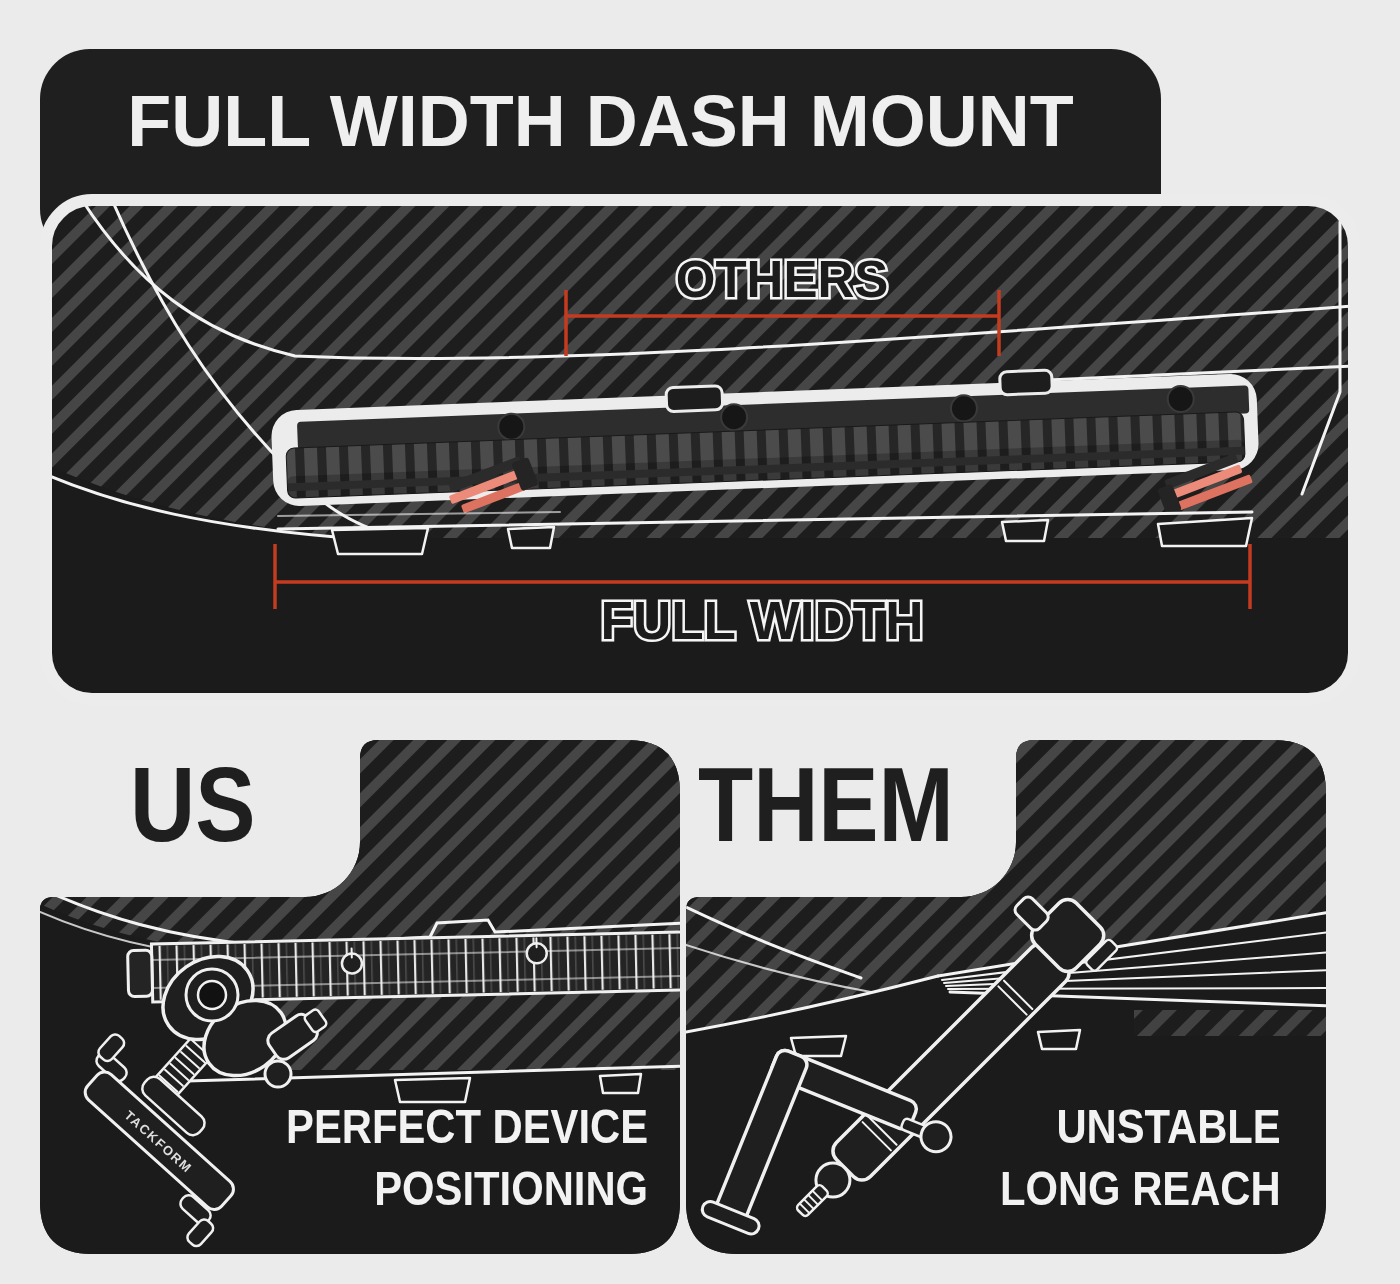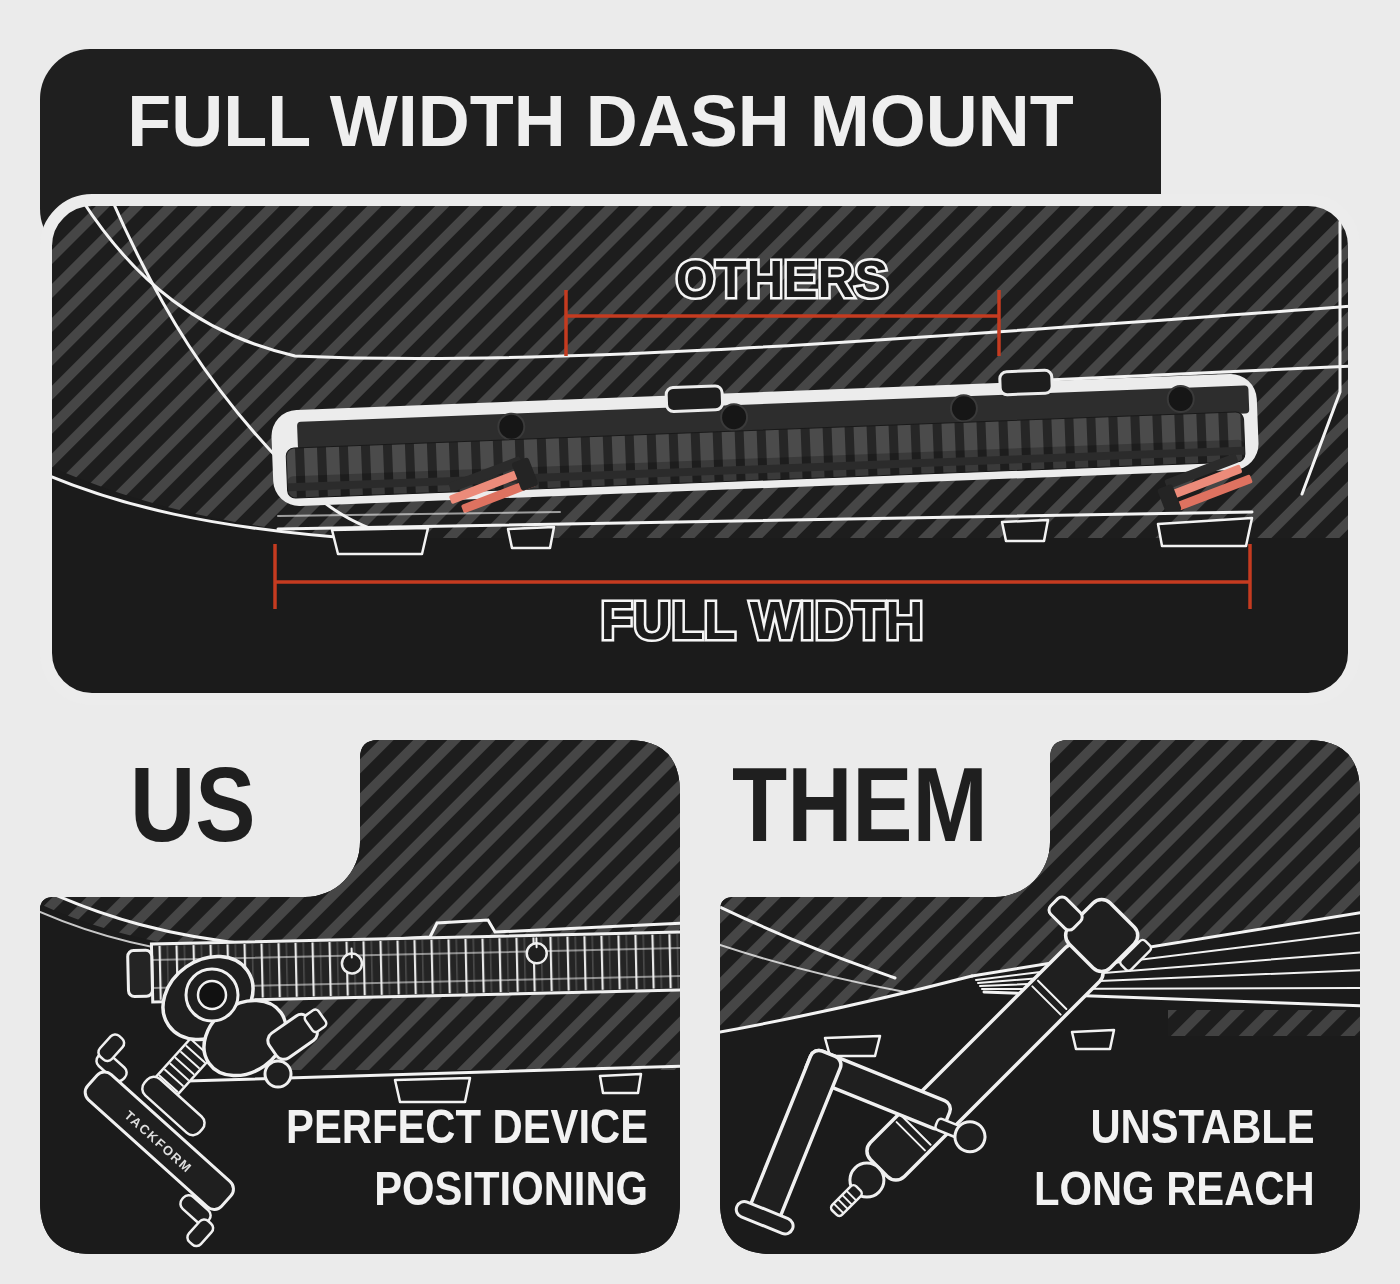--- a/index.html
+++ b/index.html
@@ -8,21 +8,21 @@
 
   
   .top-section{position:absolute;left:40px;top:40px;width:1320px;height:656px;}
   .title-block{position:absolute;left:0;top:0;width:1121px;height:210px;background:#1f1f1f;border-radius:50px;}
   .headline{height:145px;line-height:145px;text-align:center;font-size:72px;font-weight:bold;color:#efefef;letter-spacing:0px;white-space:nowrap;}
   .dash-svg{position:absolute;left:0;top:145px;width:1320px;height:511px;}
 
   
   .panel{position:absolute;width:640px;height:514px;}
   .panel-us{left:40px;top:731px;}
-  .panel-them{left:720px;top:731px;}
+  .panel-them{left:686px;top:731px;}
   .panel svg.panel-art{position:absolute;left:0;top:0;width:640px;height:514px;}
   .panel-label{position:absolute;top:12px;font-size:105px;font-weight:bold;color:#1f1f1f;transform:scaleX(0.86);transform-origin:left top;white-space:nowrap;line-height:1;}
   .panel-us .panel-label{left:90px;}
   .panel-them .panel-label{left:12px;}
   .caption{position:absolute;top:356px;text-align:right;font-weight:bold;color:#f2f2f2;font-size:48px;line-height:62px;transform:scaleX(0.87);transform-origin:right top;white-space:nowrap;}
   .panel-us .caption{right:32px;}
   .panel-them .caption{right:45px;}
 
   
   svg text{font-family:"Liberation Sans",sans-serif;font-weight:bold;}

